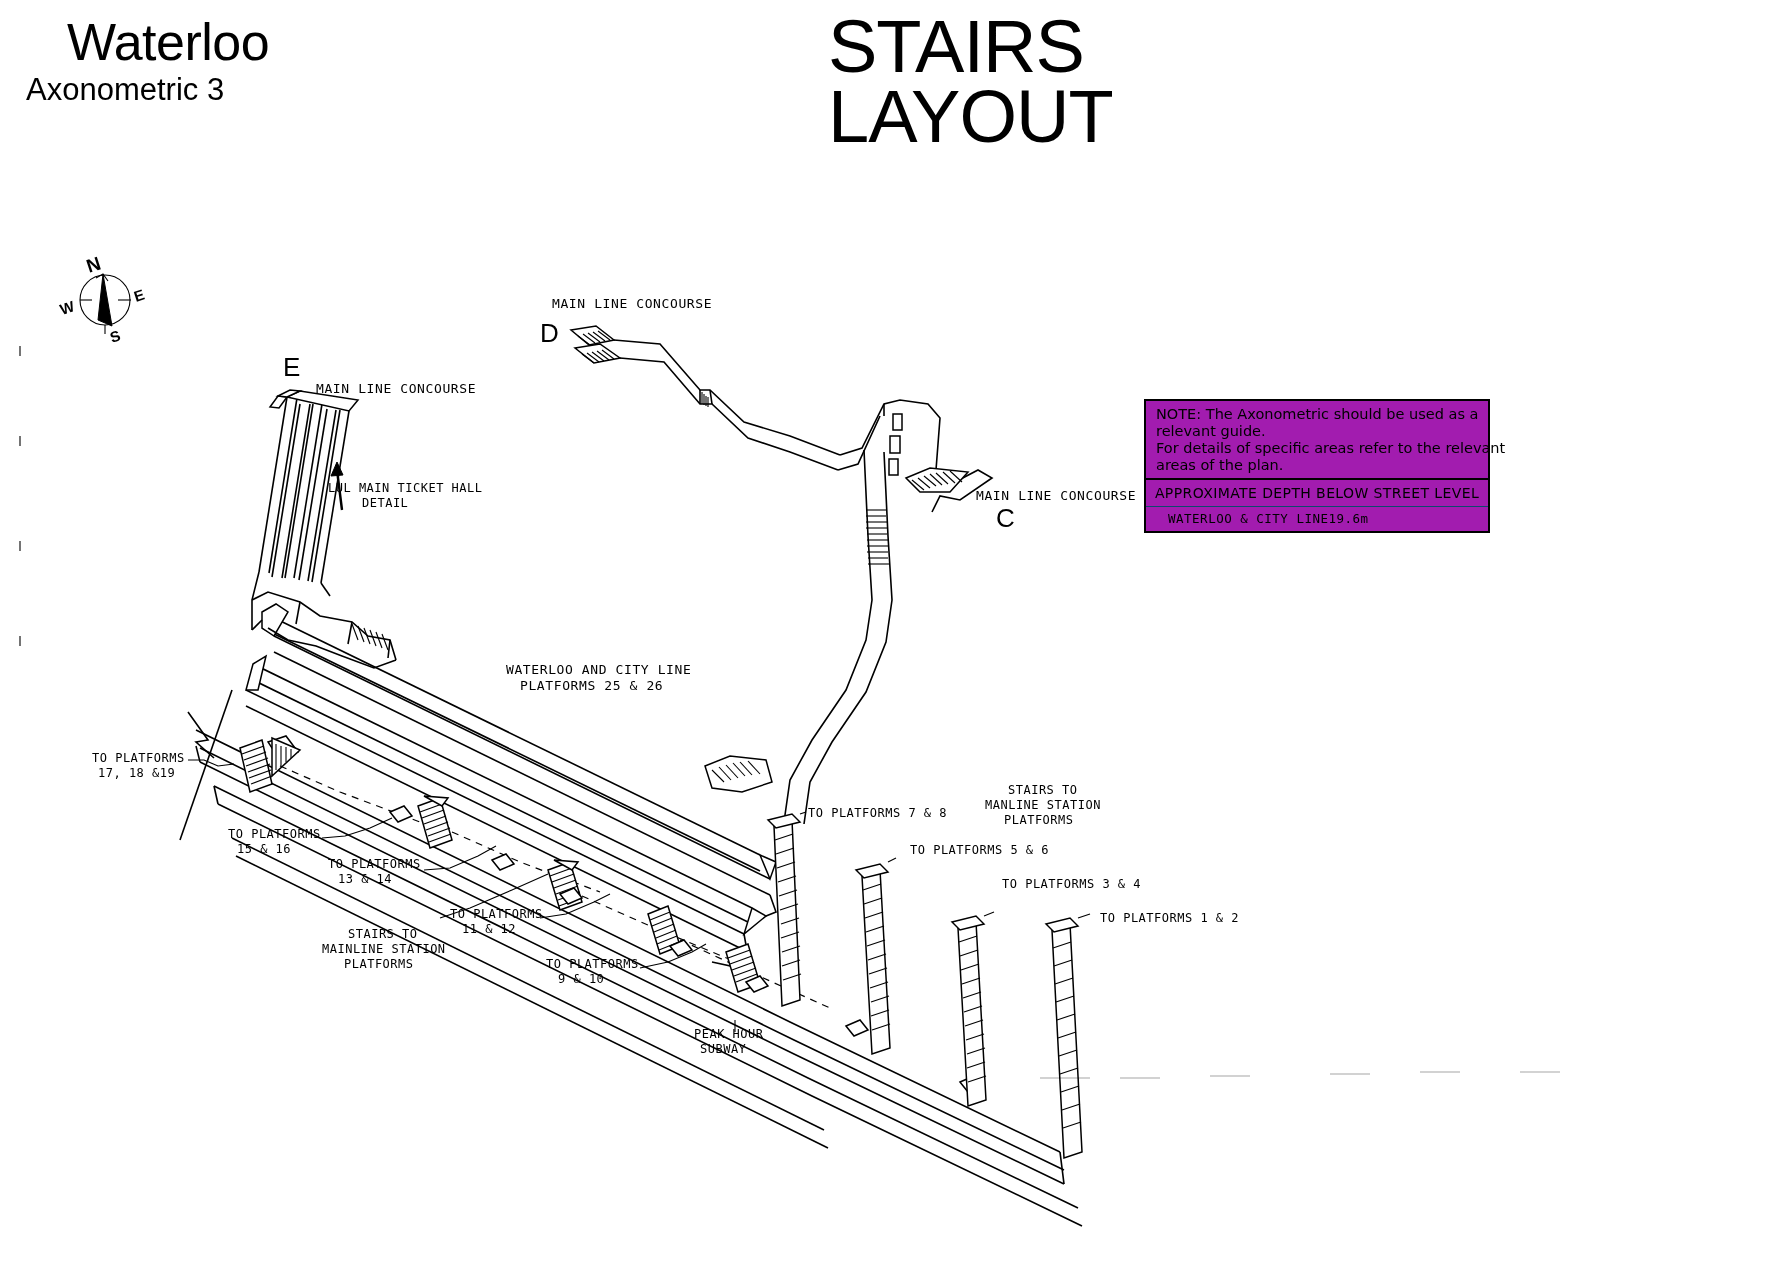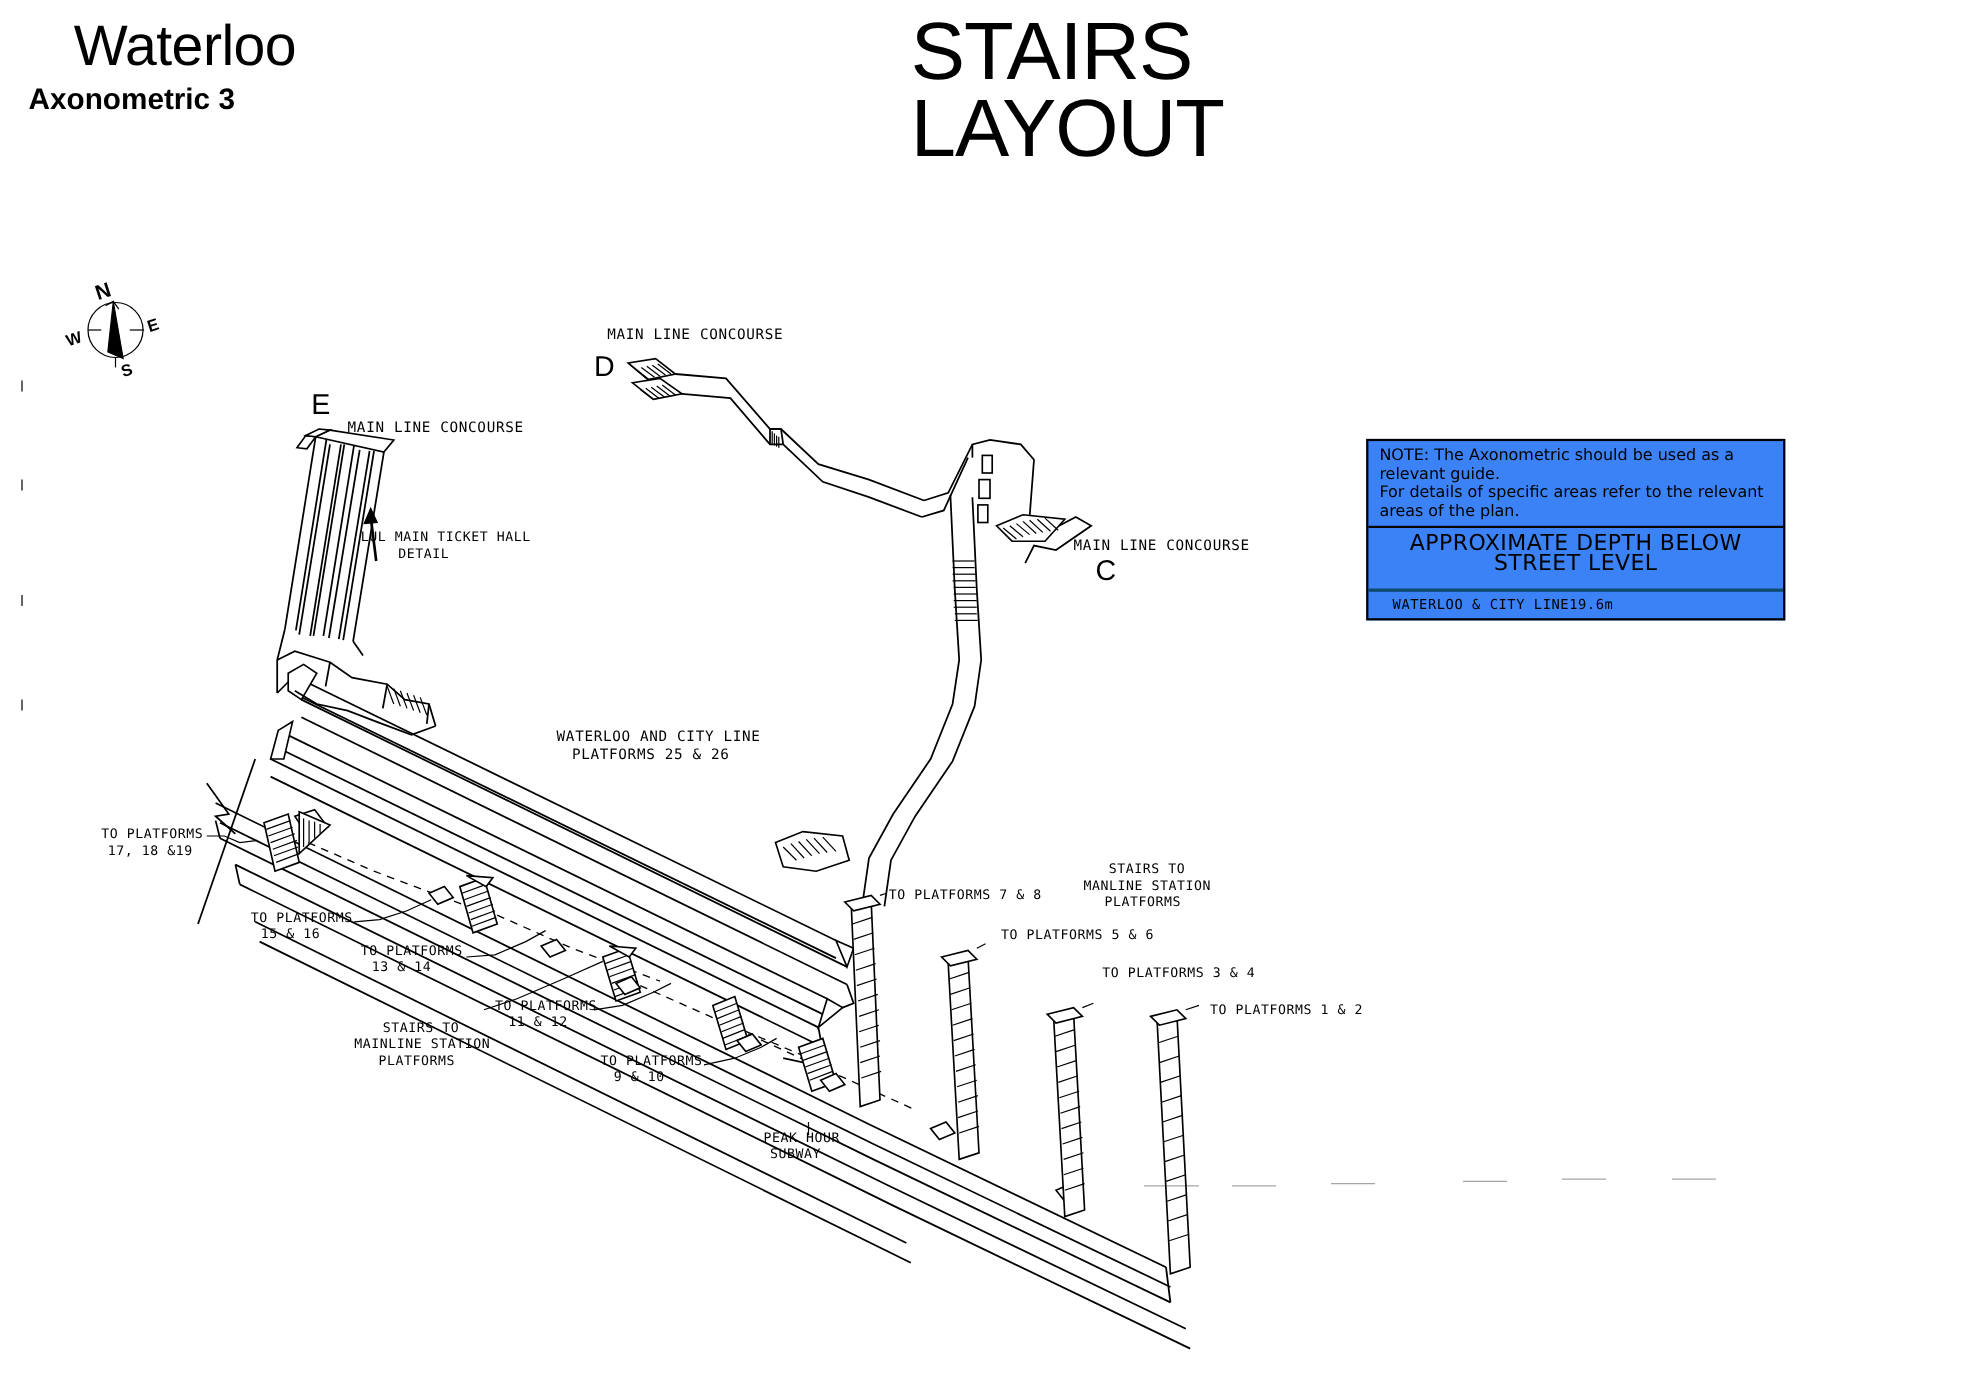--- a/index.html
+++ b/index.html
@@ -23,60 +23,60 @@
     top: 14px;
   }
   #station-name {
     font-size: 52px;
     line-height: 56px;
     font-weight: 400;
     letter-spacing: -0.5px;
     margin-left: 41px;
   }
   #drawing-subtitle {
-    font-size: 27px;
+    font-size: 31px;
     line-height: 36px;
-    font-weight: 700;
+    font-weight: 400;
     margin-top: 2px;
   }
   #main-title {
     position: absolute;
     left: 828px;
     top: 12px;
     font-size: 74px;
     line-height: 70px;
     font-weight: 400;
     letter-spacing: -1px;
   }
   #main-title .line2 { display:block; }
 
   
   #note-box {
     position: absolute;
-    left: 1242px;
+    left: 1144px;
     top: 399px;
-    width: 381px;
+    width: 346px;
     border: 2px solid #000;
-    background: #3b82f6;
+    background: #a21caf;
     box-sizing: border-box;
   }
   #note-text {
     padding: 5px 8px 4px 10px;
     font-size: 14.5px;
     line-height: 17px;
     font-family: "DejaVu Sans", sans-serif;
     border-bottom: 2px solid #000;
   }
   #note-text div { white-space: nowrap; }
   #depth-header {
     text-align: center;
-    font-size: 20px;
+    font-size: 14px;
     line-height: 18px;
-    padding: 4px 0 15px 0;
-    border-bottom: 3px solid #0c4a6e;
+    padding: 4px 0 4px 0;
+    border-bottom: 1px solid #0c4a6e;
     font-family: "DejaVu Sans", sans-serif;
     letter-spacing: 0.4px;
   }
   #depth-row {
     display: flex;
     padding: 4px 22px 5px 22px;
     font-size: 12.5px;
     line-height: 15px;
     font-family: "DejaVu Sans Mono", monospace;
     letter-spacing: 0.5px;

